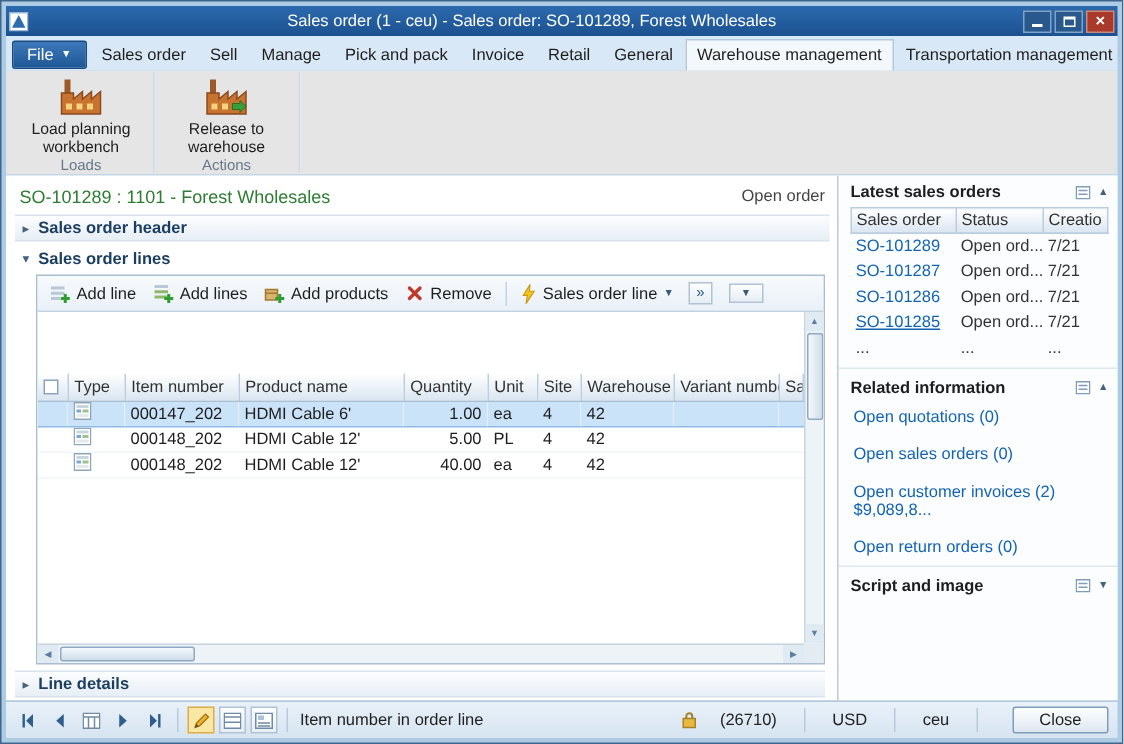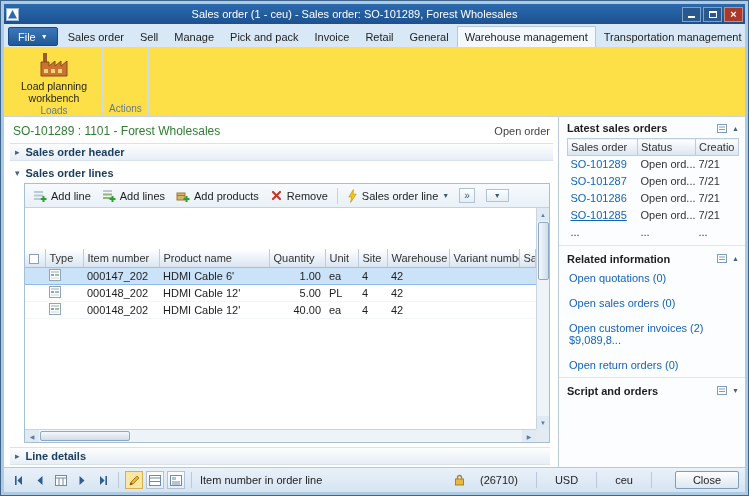--- a/index.html
+++ b/index.html
@@ -19,21 +19,21 @@
   .glyph-max { width:8px; height:7px; border:1px solid #fff; border-top-width:2px; }
 
   
   .tabstrip { height:23px; background:#d9e8f6; display:flex; align-items:flex-end; padding:0 2px; flex:0 0 auto; position:relative; }
   .file-btn { height:19px; margin:0 2px 1px 2px; padding:0 9px; background:linear-gradient(#3c78ba,#205896); border:1px solid #174a82; border-radius:2px; color:#fff; font-size:11px; display:flex; align-items:center; gap:5px;justify-content:center; }
   .file-btn .dd { font-size:7px; color:#fff; }
   .rtab { height:21px; padding:0 7px; font-size:11px; color:#1e1e1e; display:flex; align-items:center; white-space:nowrap; border:1px solid transparent; border-bottom:none; }
   .rtab.active { background:#f3f8fc; border-color:#b5c7d9; position:relative; z-index:1; }
 
   
-  .ribbon { height:70px; background:#fde047; border-bottom:1px solid #c3d5e6; display:flex; align-items:stretch; padding:1px 2px; flex:0 0 auto; }
+  .ribbon { height:70px; background:#e5e5e5; border-bottom:1px solid #c3d5e6; display:flex; align-items:stretch; padding:1px 2px; flex:0 0 auto; }
   .rgroup { display:flex; flex-direction:column; align-items:center; padding:1px 6px 0 6px; border-right:1px solid #cddcea; }
   .rbig-btn { display:flex; flex-direction:column; align-items:center; width:84px; padding:1px 2px; }
   .rbig-btn .blabel { font-size:10.5px; color:#1e1e1e; text-align:center; line-height:1.15; margin-top:2px; }
   .rgroup-name { margin-top:auto; font-size:10px; color:#68788a; padding-bottom:1px; }
 
   
   .main { flex:1 1 auto; display:flex; background:#fff; overflow:hidden; }
   .content-left { width:554px; display:flex; flex-direction:column; padding:1px 5px 0 6px; overflow:hidden; }
 
   .record-row { height:25px; display:flex; align-items:center; padding:0 3px; flex:0 0 auto; }
@@ -154,20 +154,30 @@
           <path d="M2 26 L2 12 L10 12 L10 16 L16 11 L16 16 L22 11 L22 16 L28 11 L28 26 Z" fill="#c8732f" stroke="#8a4a1c" stroke-width="1"></path>
           <rect x="5" y="19" width="4" height="4" fill="#f3d37d"></rect>
           <rect x="12" y="19" width="4" height="4" fill="#f3d37d"></rect>
           <rect x="19" y="19" width="4" height="4" fill="#f3d37d"></rect>
         </svg>
         <span class="blabel">Load planning workbench</span>
       </div>
       <span class="rgroup-name">Loads</span>
     </div>
     <div class="rgroup">
+      <div class="rbig-btn">
+        <svg width="30" height="28" viewBox="0 0 30 28">
+          <rect x="4" y="3" width="4" height="10" fill="#9c5a28"></rect>
+          <path d="M2 26 L2 12 L10 12 L10 16 L16 11 L16 16 L22 11 L22 16 L28 11 L28 26 Z" fill="#c8732f" stroke="#8a4a1c" stroke-width="1"></path>
+          <rect x="5" y="19" width="4" height="4" fill="#f3d37d"></rect>
+          <rect x="12" y="19" width="4" height="4" fill="#f3d37d"></rect>
+          <polygon points="19,19 24,19 24,17 28,21 24,25 24,23 19,23" fill="#3a9e3a" stroke="#1f6e1f" stroke-width="0.6"></polygon>
+        </svg>
+        <span class="blabel">Release to warehouse</span>
+      </div>
       <span class="rgroup-name">Actions</span>
     </div>
   </div>
 
   <div class="main">
 
     <div class="content-left">
 
       <div class="record-row">
         <span class="record-title">SO-101289 : 1101 - Forest Wholesales</span>
@@ -427,21 +437,21 @@
       <div class="rel-links">
         <a class="fb-link">Open quotations (0)</a>
         <a class="fb-link">Open sales orders (0)</a>
         <a class="fb-link">Open customer invoices (2) $9,089,8...</a>
         <a class="fb-link">Open return orders (0)</a>
       </div>
 
       <div class="fb-divider"></div>
 
       <div class="factbox-header">
-        <span class="fb-title">Script and orders</span>
+        <span class="fb-title">Script and image</span>
         <span class="fb-icons">
           <svg width="10" height="9">
               <rect x="0.5" y="0.5" width="9" height="8" fill="#fff" stroke="#7f9db9"></rect>
               <line x1="2" y1="3" x2="8" y2="3" stroke="#7f9db9"></line>
               <line x1="2" y1="5.5" x2="8" y2="5.5" stroke="#7f9db9"></line>
             </svg>
           <span class="fb-chevron">▼</span>
         </span>
       </div>
 

